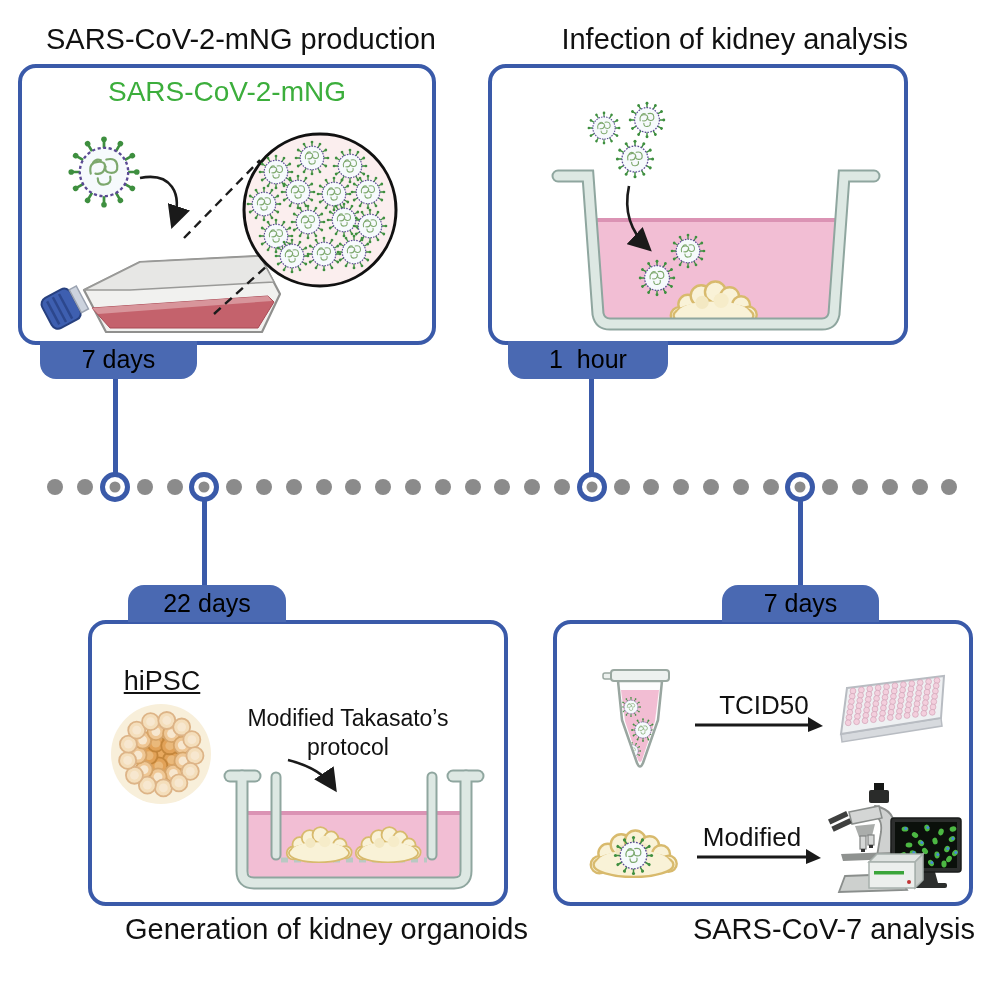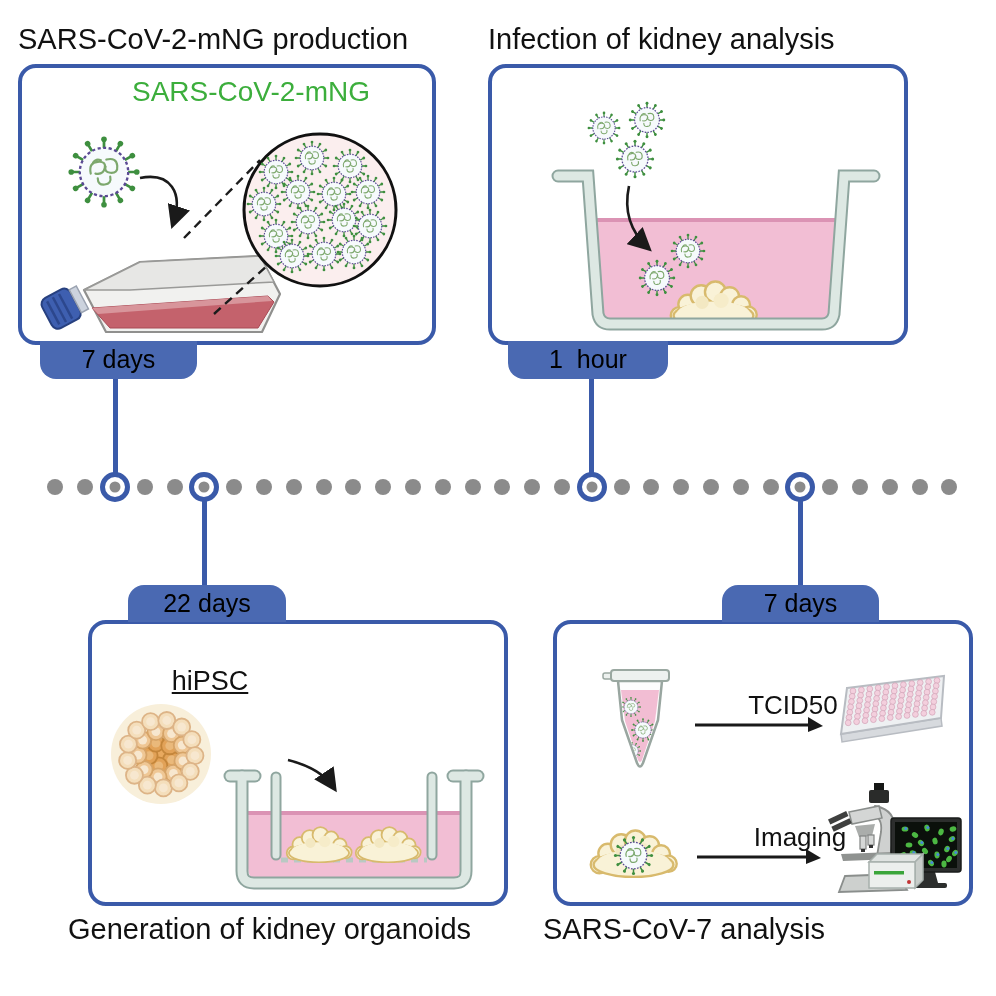--- a/index.html
+++ b/index.html
@@ -3,32 +3,32 @@
 <meta charset="utf-8">
 <style>
   :root{
     --accent:#3a5aa9; --tab:#4a69b2; --green:#3cae3c; --dot:#8b8b8b;
     --pink:#f2bed4; --pinkline:#d98fb0; --wall:#dde8e3; --wallline:#8fa69f;
     --cream:#f9f2d7; --creamline:#d8ba6d; --ink:#111;
   }
   html,body{margin:0;padding:0;}
   body{width:996px;height:996px;position:relative;background:#fff;
        font-family:"Liberation Sans",sans-serif;color:var(--ink);overflow:hidden;}
-  .title{position:absolute;text-align:left;font-size:29px;line-height:1.1;color:var(--ink);}
+  .title{position:absolute;text-align:right;font-size:29px;line-height:1.1;color:var(--ink);}
   .box{position:absolute;background:#fff;border:4px solid var(--accent);border-radius:18px;}
   .tab{position:absolute;background:var(--tab);color:#000000;font-size:25px;text-align:center;z-index:5;white-space:pre;}
   .tab.below{border-radius:0 0 16px 16px;line-height:36px;}
   .tab.above{border-radius:16px 16px 0 0;line-height:36px;}
   .conn{position:absolute;width:5px;background:var(--accent);z-index:4;}
   .tdot{position:absolute;width:16px;height:16px;border-radius:50%;background:var(--dot);}
   .ring{position:absolute;width:20px;height:20px;border:5px solid var(--accent);
         border-radius:50%;background:#fff;z-index:3;}
   .ring::after{content:'';position:absolute;left:50%;top:50%;width:11px;height:11px;
         border-radius:50%;background:var(--dot);transform:translate(-50%,-50%);}
-  .inbox-label{position:absolute;text-align:center;padding-left:48px;}
+  .inbox-label{position:absolute;text-align:center;}
   .green-label{left:0;right:0;top:8px;font-size:28px;color:var(--green);}
   .hipsc{font-size:27px;color:var(--ink);text-decoration:underline;}
   .protocol{font-size:23px;line-height:1.25;color:var(--ink);}
   .assay{font-size:26px;color:var(--ink);}
   svg.art{position:absolute;left:0;top:0;}
 </style>
 </head>
 <body>
 
 <svg width="0" height="0" style="position:absolute" aria-hidden="true">
@@ -228,20 +228,24 @@
     <div class="ring" style="left: 785.4px; top: 472px;"></div>
   </div>
 <div class="conn" style="left:112.5px;top:379px;height:94px"></div>
 <div class="conn" style="left:589.3px;top:379px;height:94px"></div>
 <div class="conn" style="left:201.9px;top:501px;height:84px"></div>
 <div class="conn" style="left:797.9px;top:501px;height:84px"></div>
 
 <div class="tab above" style="left:128px;top:585px;width:158px;height:37px">22 days</div>
 <div class="box" style="left:88px;top:620px;width:412px;height:278px">
   <div class="inbox-label hipsc" style="left:12px;top:42px;width:116px">hiPSC</div>
+  <div class="inbox-label protocol" style="left:150px;top:80px;width:212px">
+    <div>Modified Takasato’s</div>
+    <div>protocol</div>
+  </div>
   <svg class="art" width="412" height="278" viewBox="0 0 412 278">
 
     <g>
       <circle cx="69" cy="130" r="50" fill="#f8efda"></circle>
       <g id="hipsc-cells">
           <circle cx="69" cy="130" r="8.5" fill="#d8913f" stroke="#b87428" stroke-width="1.8"></circle>
           <circle cx="69" cy="130" r="4.4" fill="#e8a95f"></circle>
           <circle cx="79.53099074268448" cy="135.75310646325045" r="8.5" fill="#e2a258" stroke="#c4863b" stroke-width="1.8"></circle>
           <circle cx="79.53099074268448" cy="135.75310646325045" r="4.4" fill="#eab97b"></circle>
           <circle cx="66.78272571628067" cy="141.79337503646673" r="8.5" fill="#e2a258" stroke="#c4863b" stroke-width="1.8"></circle>
@@ -324,22 +328,22 @@
         <path d="M150,152 L150,247 Q150,259 162,259 L362,259 Q374,259 374,247 L374,152"></path>
         <path d="M138,152 L163,152"></path>
           <path d="M361,152 L386,152"></path>
       </g>
     </g>
   </svg>
 </div>
 
 <div class="tab above" style="left:722px;top:585px;width:157px;height:37px">7 days</div>
 <div class="box" style="left:553px;top:620px;width:412px;height:278px">
-  <div class="inbox-label assay" style="left:128px;top:66px;width:120px">TCID50</div>
-  <div class="inbox-label assay" style="left:135px;top:198px;width:120px">Imaging</div>
+  <div class="inbox-label assay" style="left:147px;top:66px;width:120px">TCID50</div>
+  <div class="inbox-label assay" style="left:135px;top:198px;width:120px">Modified</div>
   <svg class="art" width="412" height="278" viewBox="0 0 412 278">
     <defs>
       <clipPath id="tubeclip">
           <path d="M63,65 L103,65 L99,97 L85,137 Q83,141 81,137 L67,97 Z"></path>
         </clipPath>
     </defs>
 
     <g>
       <path d="M61,57 L105,57 L101,96 L86,139 Q83,146 80,139 L65,96 Z" fill="#fdfdfd" stroke="#99a6a0" stroke-width="2.5" stroke-linejoin="round"></path>
       <path d="M64,66 L102,66 L98,97 L85,136 Q83,140 81,136 L68,97 Z" fill="#f2bdd3"></path>

